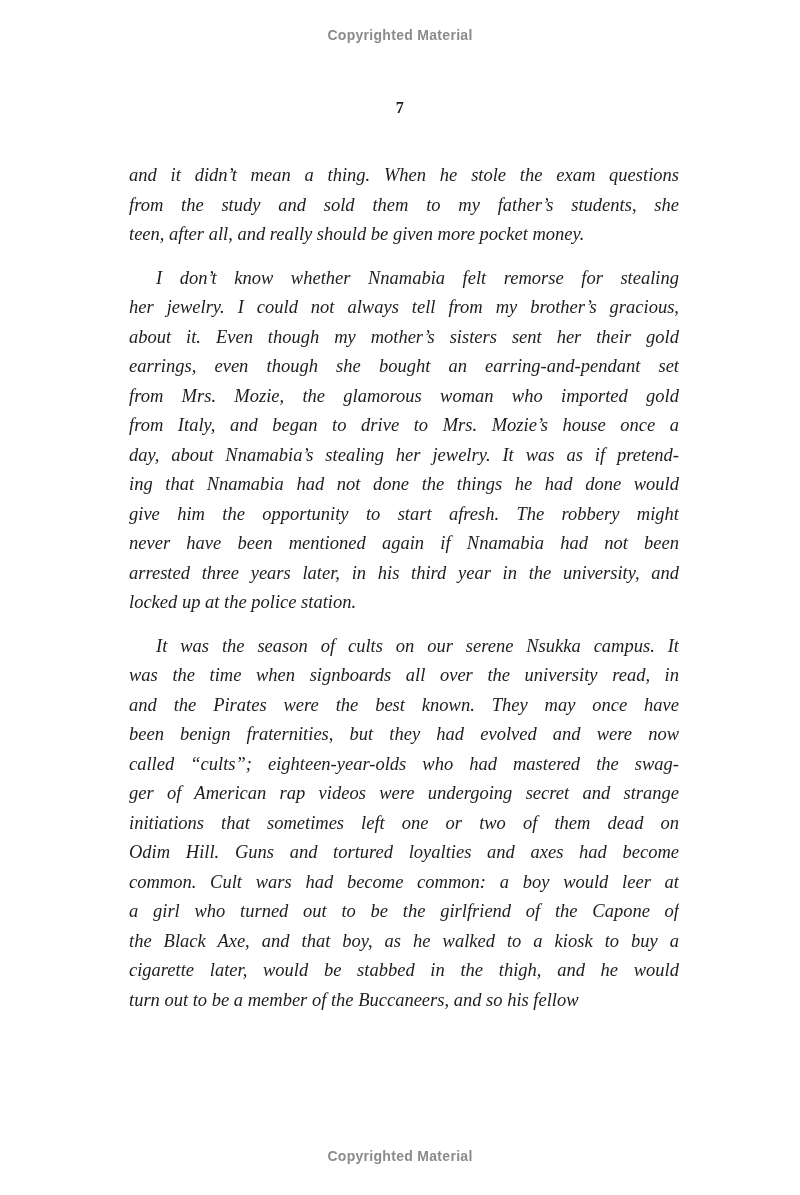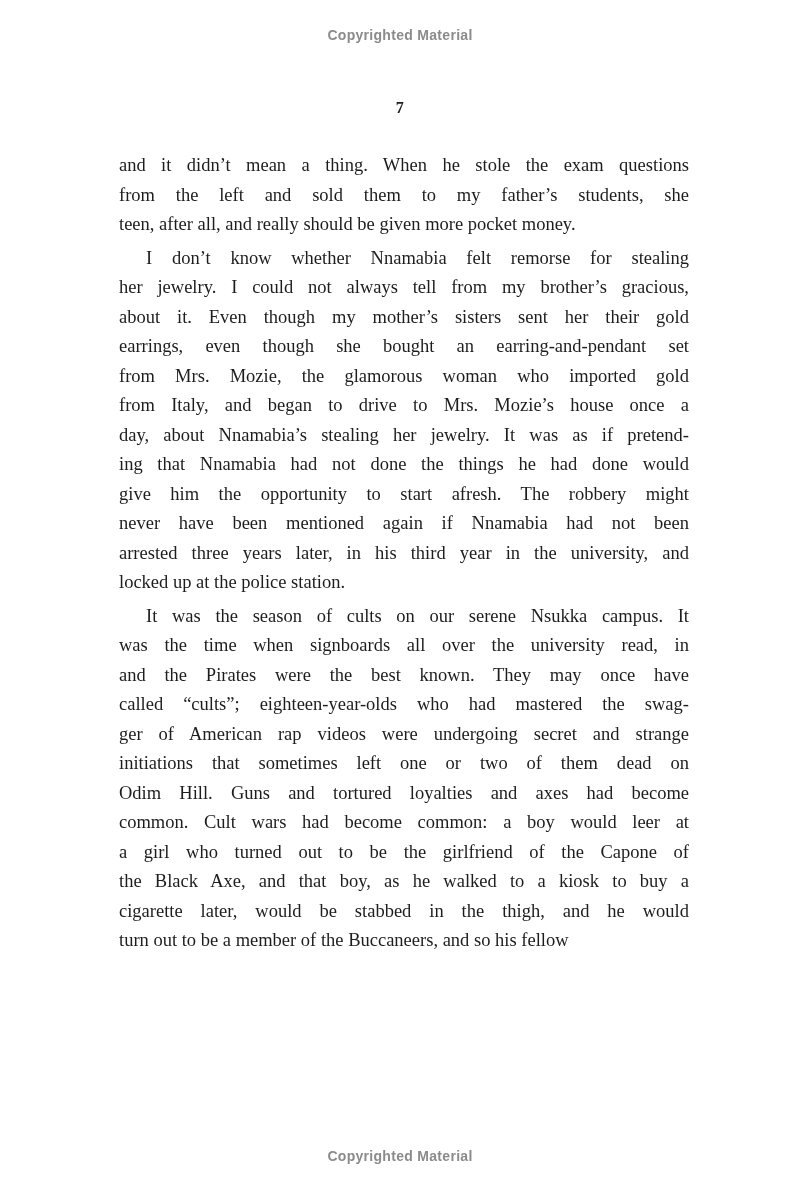--- a/index.html
+++ b/index.html
@@ -42,21 +42,21 @@
   }
   .text-block {
     position: absolute;
     left: 115px;
     top: 147px;
     width: 578px;
     font-size: 18.5px;
     line-height: 29.5px;
     color: #1d1d1d;
   }
-  .paragraph { margin: 4px; padding: 0; }
+  .paragraph { margin: 14px; padding: 0; font-style: italic; }
   .line {
     text-align: justify;
     text-align-last: justify;
     white-space: normal;
     height: 29.5px;
     overflow: hidden;
   }
   .line.first { text-indent: 27px; }
   .line.last { text-align-last: left; }
   .smallcaps {
@@ -70,21 +70,21 @@
 <div class="page">
 
   <div class="copyright-notice copyright-top">Copyrighted Material</div>
 
   <div class="folio">7</div>
 
   <div class="text-block">
 
     <div class="paragraph">
       <div class="line">and it didn’t mean a thing. When he stole the exam questions</div>
-      <div class="line">from the left and sold them to my father’s students, she</div>
+      <div class="line">from the study and sold them to my father’s students, she</div>
       <div class="line last">teen, after all, and really should be given more pocket money.</div>
     </div>
 
     <div class="paragraph">
       <div class="line first">I don’t know whether Nnamabia felt remorse for stealing</div>
       <div class="line">her jewelry. I could not always tell from my brother’s gracious,</div>
       <div class="line">about it. Even though my mother’s sisters sent her their gold</div>
       <div class="line">earrings, even though she bought an earring-and-pendant set</div>
       <div class="line">from Mrs. Mozie, the glamorous woman who imported gold</div>
       <div class="line">from Italy, and began to drive to Mrs. Mozie’s house once a</div>
@@ -93,20 +93,21 @@
       <div class="line">give him the opportunity to start afresh. The robbery might</div>
       <div class="line">never have been mentioned again if Nnamabia had not been</div>
       <div class="line">arrested three years later, in his third year in the university, and</div>
       <div class="line last">locked up at the police station.</div>
     </div>
 
     <div class="paragraph">
       <div class="line first">It was the season of cults on our serene Nsukka campus. It</div>
       <div class="line">was the time when signboards all over the university read, in</div>
       <div class="line">and the Pirates were the best known. They may once have</div>
+      <div class="line">been benign fraternities, but they had evolved and were now</div>
       <div class="line">called “cults”; eighteen-year-olds who had mastered the swag-</div>
       <div class="line">ger of American rap videos were undergoing secret and strange</div>
       <div class="line">initiations that sometimes left one or two of them dead on</div>
       <div class="line">Odim Hill. Guns and tortured loyalties and axes had become</div>
       <div class="line">common. Cult wars had become common: a boy would leer at</div>
       <div class="line">a girl who turned out to be the girlfriend of the Capone of</div>
       <div class="line">the Black Axe, and that boy, as he walked to a kiosk to buy a</div>
       <div class="line">cigarette later, would be stabbed in the thigh, and he would</div>
       <div class="line last">turn out to be a member of the Buccaneers, and so his fellow</div>
     </div>

